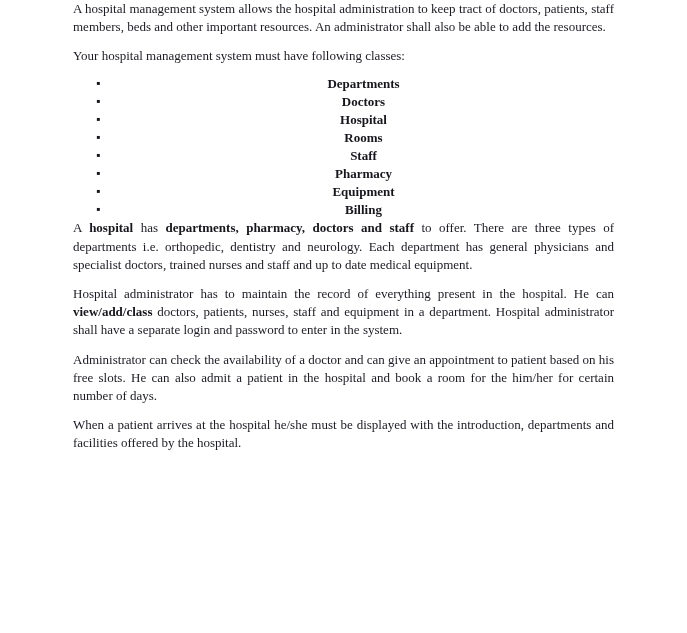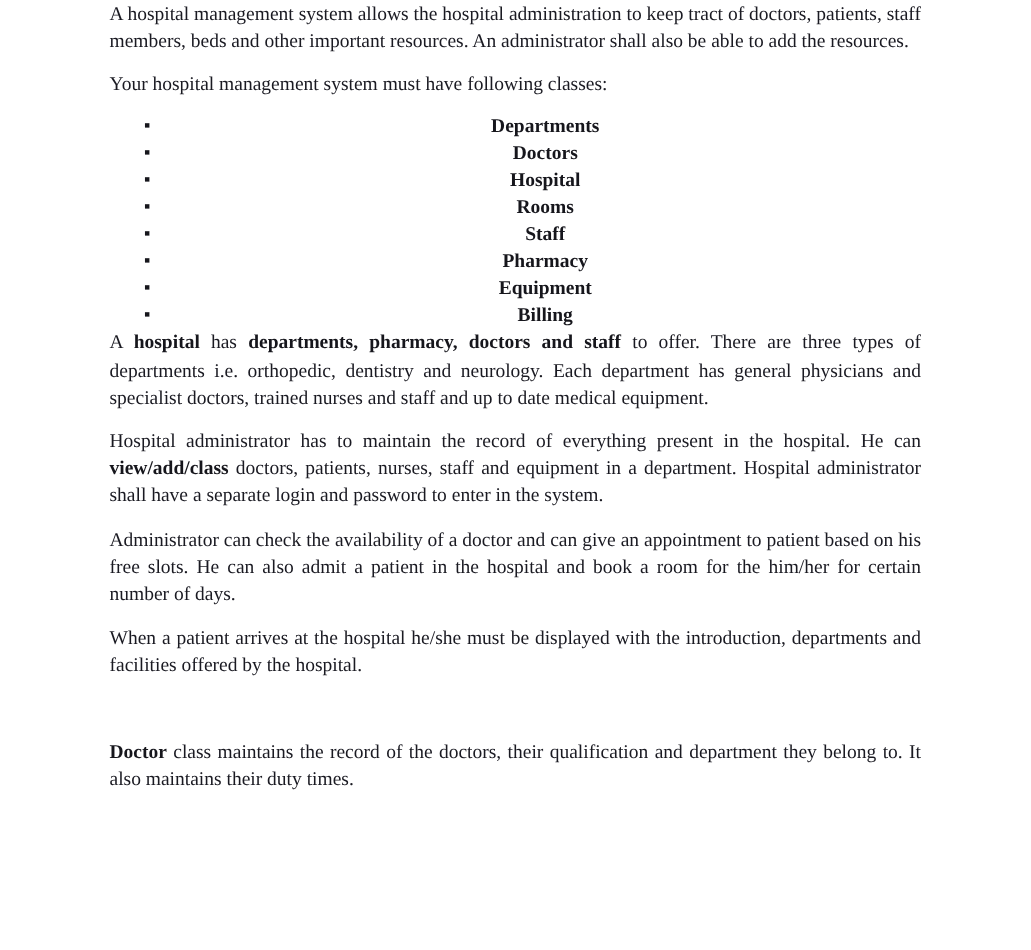--- a/index.html
+++ b/index.html
@@ -109,16 +109,15 @@
     </ul>
 
     <p class="para after-list"><span>A </span><b>hospital</b><span> has </span><b>departments, pharmacy, doctors and staff</b><span> to offer. There are three types of departments i.e. orthopedic, dentistry and neurology. Each department has general physicians and specialist doctors, trained nurses and staff and up to date medical equipment.</span></p>
 
     <p class="para"><span>Hospital administrator has to maintain the record of everything present in the hospital. He can </span><b>view/add/class</b><span> doctors, patients, nurses, staff and equipment in a department. Hospital administrator shall have a separate login and password to enter in the system.</span></p>
 
     <p class="para">Administrator can check the availability of a doctor and can give an appointment to patient based on his free slots. He can also admit a patient in the hospital and book a room for the him/her for certain number of days.</p>
 
     <p class="para">When a patient arrives at the hospital he/she must be displayed with the introduction, departments and facilities offered by the hospital.</p>
 
-    <p class="para gap-para"><b>Doctor</b><span> class maintains the record of the doctors, their qualification and department they belong to. It also maintains their duty times.</span></p>
 
   </div>
 </div>
 
 </body></html>

